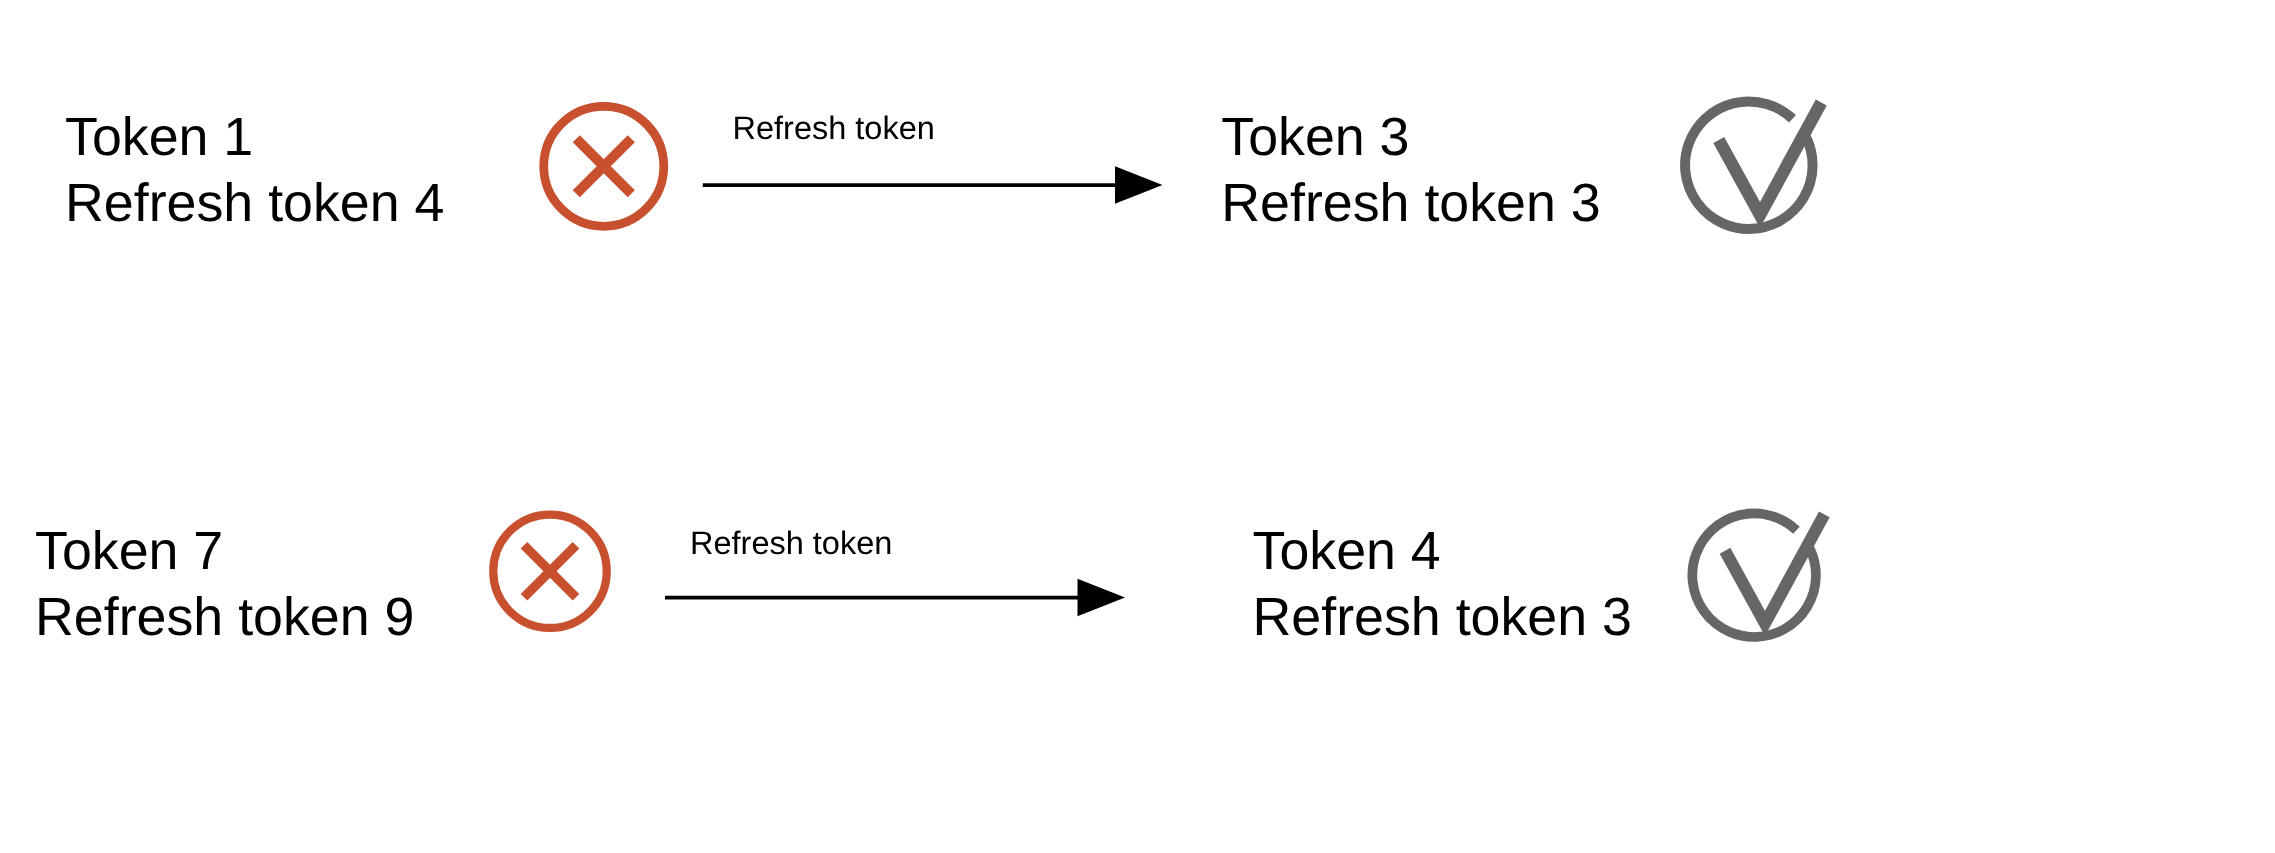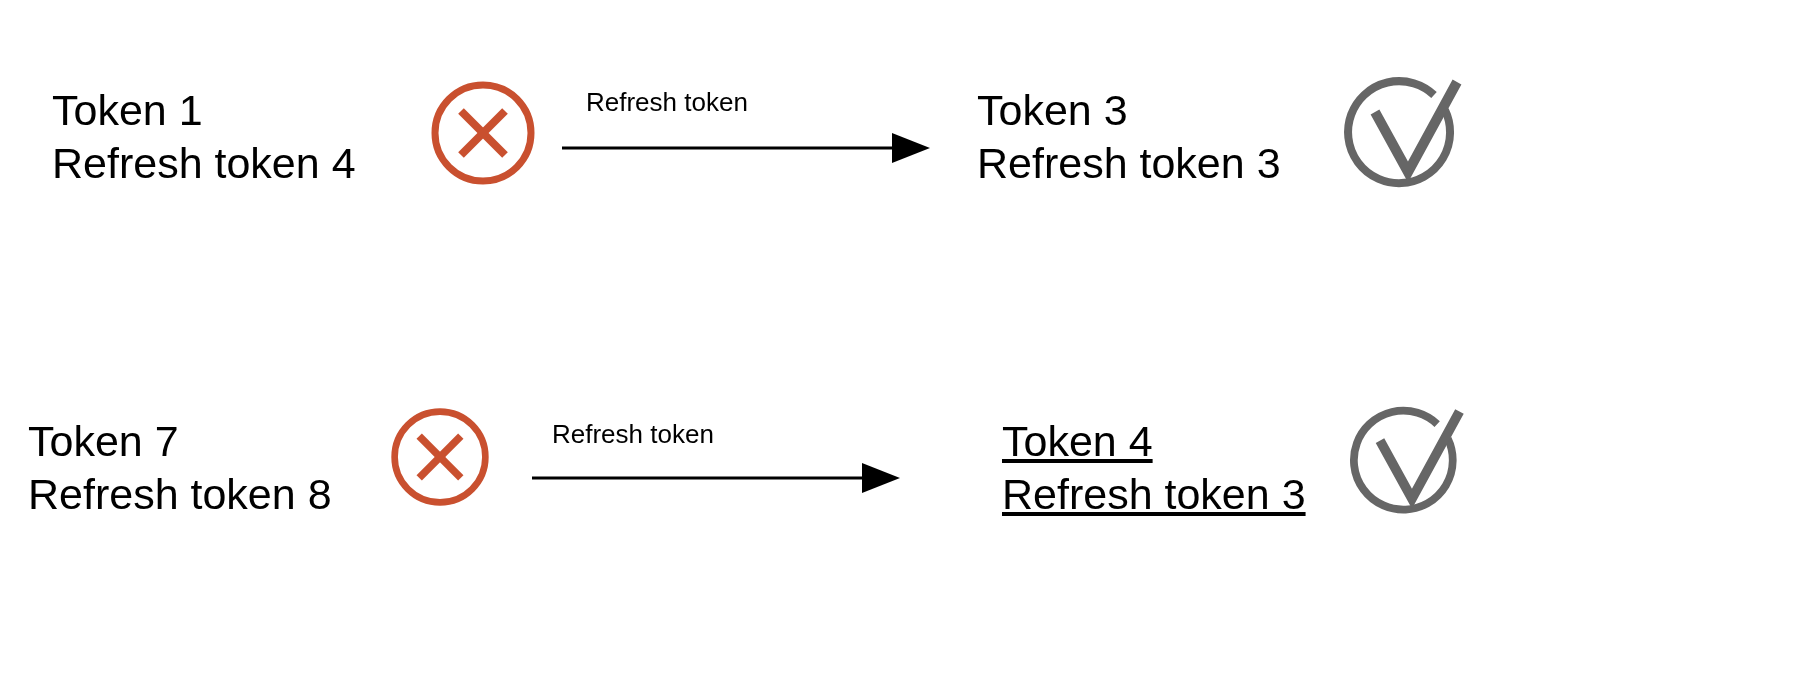--- a/index.html
+++ b/index.html
@@ -52,21 +52,21 @@
   #row1-label { left: 586px; top: 78px; }
   #row1-arrow { left: 562px; top: 128px; }
   #row1-new-tokens { left: 977px; top: 84px; }
   #row1-valid-icon { left: 1342px; top: 62px; }
 
   
   #row2-tokens { left: 28px; top: 415px; }
   #row2-invalid-icon { left: 388px; top: 405px; }
   #row2-label { left: 552px; top: 410px; }
   #row2-arrow { left: 532px; top: 458px; }
-  #row2-new-tokens { left: 1002px; top: 415px; text-decoration: underline; }
+  #row2-new-tokens { left: 1002px; top: 415px; }
   #row2-valid-icon { left: 1348px; top: 392px; }
 </style>
 </head>
 <body>
 
 <div id="canvas">
 
   <div class="token-block" id="row1-tokens">
     <span class="token-line">Token 1</span>
     <span class="token-line">Refresh token 4</span>
@@ -96,21 +96,21 @@
 
   <div class="icon" id="row1-valid-icon">
     <svg width="130" height="140" viewBox="0 0 130 140" xmlns="http://www.w3.org/2000/svg">
       <path d="M 103 48 A 51 51 0 1 1 92 33" fill="none" stroke="#666666" stroke-width="8"></path>
       <path d="M 33 50 L 66 110 L 115 20" fill="none" stroke="#666666" stroke-width="10" stroke-linecap="butt" stroke-linejoin="miter"></path>
     </svg>
   </div>
 
   <div class="token-block" id="row2-tokens">
     <span class="token-line">Token 7</span>
-    <span class="token-line">Refresh token 8</span>
+    <span class="token-line">Refresh token 9</span>
   </div>
 
   <div class="icon" id="row2-invalid-icon">
     <svg width="104" height="104" viewBox="0 0 110 110" xmlns="http://www.w3.org/2000/svg">
       <circle cx="55" cy="55" r="48" fill="none" stroke="#c9502f" stroke-width="7"></circle>
       <line x1="33" y1="33" x2="77" y2="77" stroke="#c9502f" stroke-width="8" stroke-linecap="butt"></line>
       <line x1="77" y1="33" x2="33" y2="77" stroke="#c9502f" stroke-width="8" stroke-linecap="butt"></line>
     </svg>
   </div>
 

